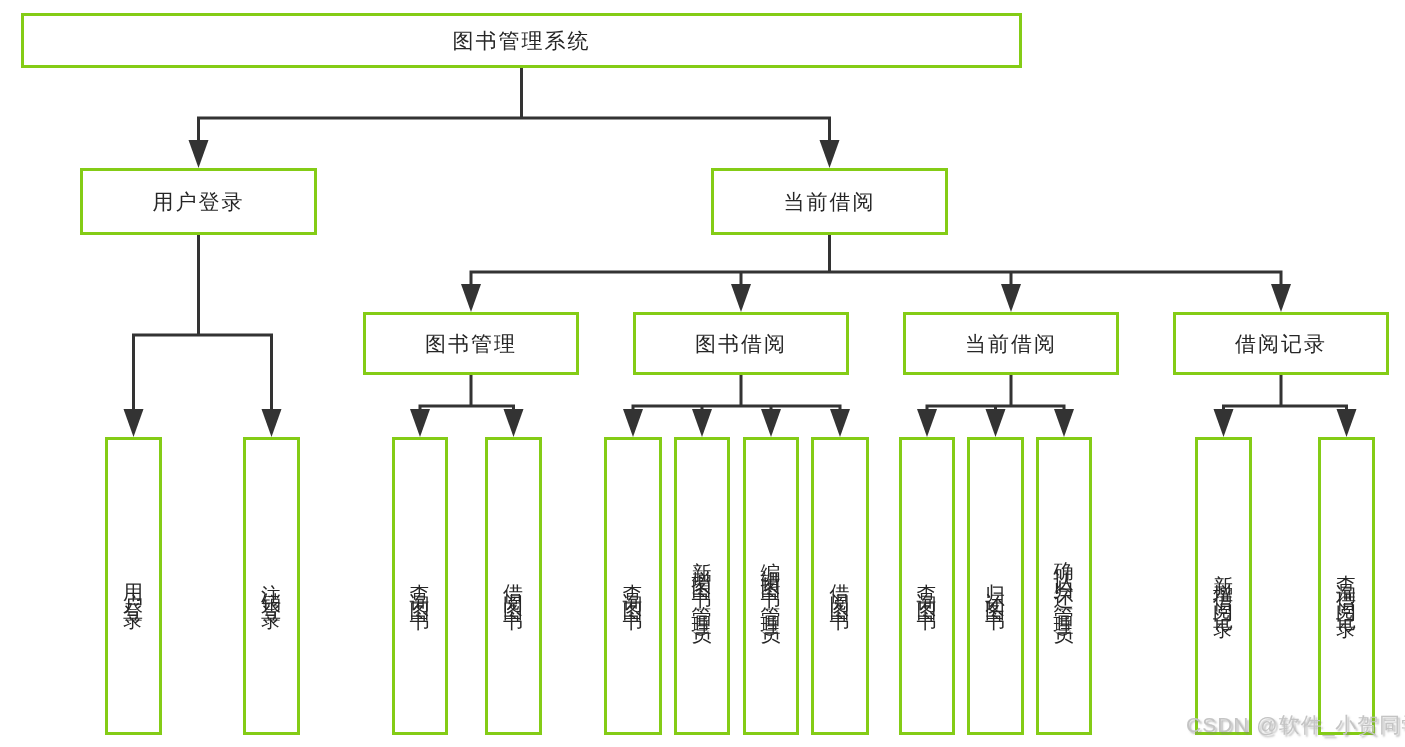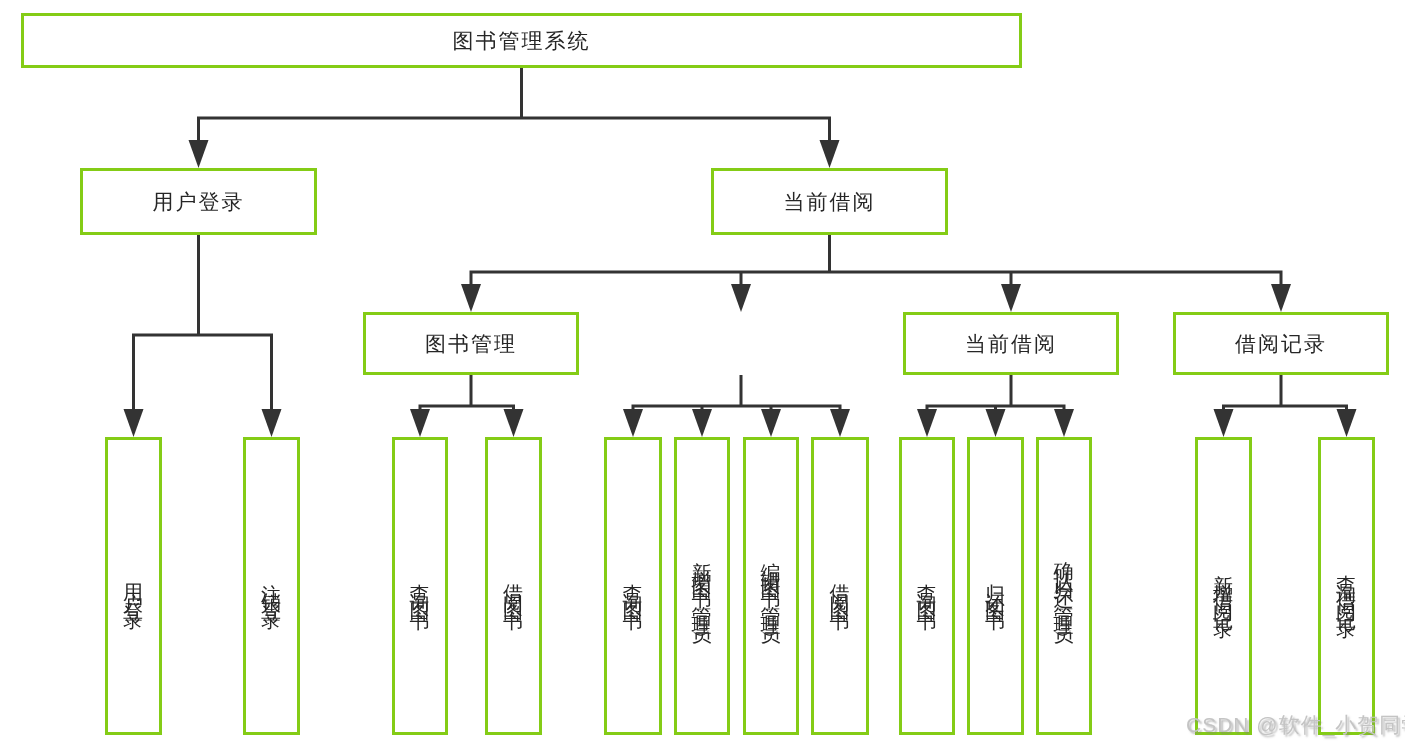--- a/index.html
+++ b/index.html
@@ -94,20 +94,23 @@
   <div class="node" style="left:80px;top:168px;width:237px;height:67px">
     <span>用户登录</span>
   </div>
   <div class="node" style="left:711px;top:168px;width:237px;height:67px">
     <span>当前借阅</span>
   </div>
 
   <div class="node" style="left:363px;top:312px;width:216px;height:63px">
     <span>图书管理</span>
   </div>
+  <div class="node" style="left:633px;top:312px;width:216px;height:63px">
+    <span>图书借阅</span>
+  </div>
   <div class="node" style="left:1173px;top:312px;width:216px;height:63px">
     <span>借阅记录</span>
   </div>
   <div class="node" style="left:903px;top:312px;width:216px;height:63px">
     <span>当前借阅</span>
   </div>
 
   <div class="node leaf" style="left:105px;width:57px">
     <span>用户登录</span>
   </div>

